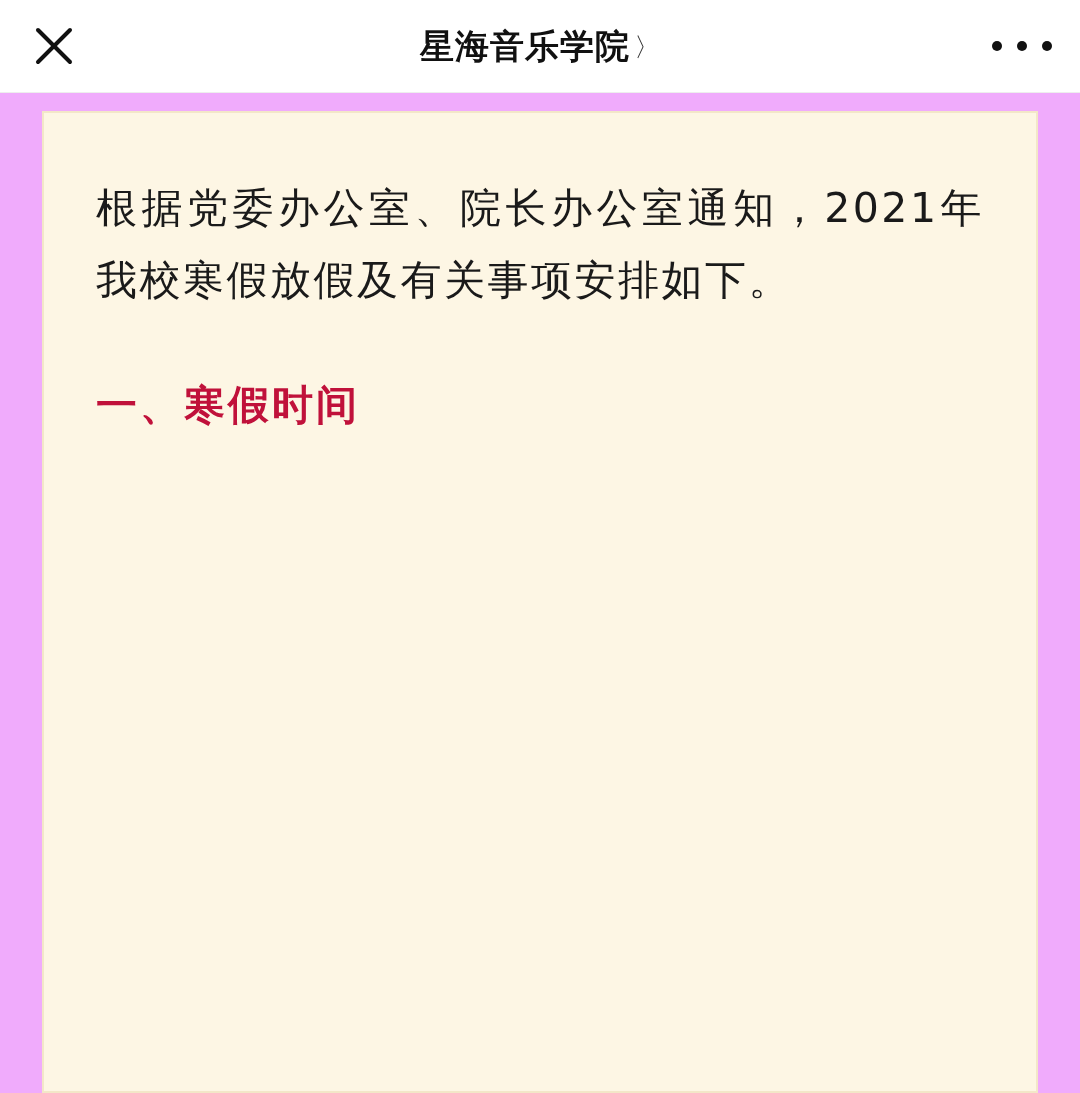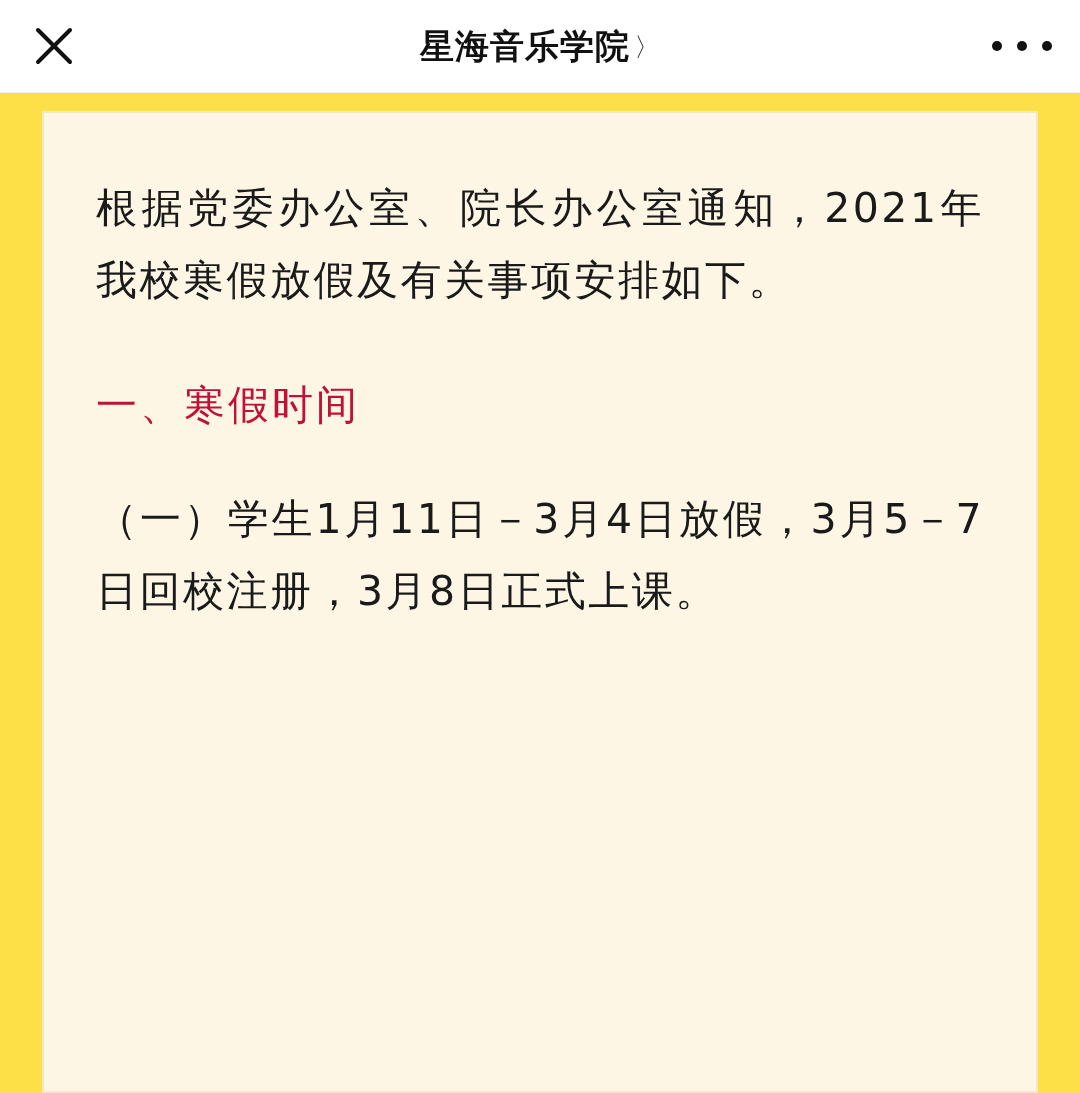--- a/index.html
+++ b/index.html
@@ -76,21 +76,21 @@
     width: 10px;
     height: 10px;
     border-radius: 50%;
     background: #111111;
   }
 
   
   .article {
     position: relative;
     height: 1000px;
-    background: #fde047;
+    background: #f0abfc;
     box-sizing: border-box;
     padding: 18px 42px 0 42px;
     overflow: hidden;
   }
   .paper {
     background: #fdf6e4;
     border: 2px solid #f3e7c8;
     box-sizing: border-box;
     height: 100%;
     padding: 60px 52px 0 52px;
@@ -108,21 +108,21 @@
     margin: 0 0 34px 0;
     word-break: break-all;
   }
   .para.intro {
     margin-bottom: 58px;
   }
 
   .heading {
     font-family: "DejaVu Sans", "Liberation Sans", sans-serif;
     font-size: 41px;
-    font-weight: 400;
+    font-weight: 700;
     color: #c0113a;
     letter-spacing: 3px;
     margin: 0 0 48px 0;
     line-height: 1.5;
   }
 
   .para.item {
     margin-bottom: 0;
   }
 </style>
@@ -151,16 +151,15 @@
 
 </div>
 
 <div class="article">
   <div class="paper">
 
     <p class="para intro">根据党委办公室、院长办公室通知，2021年我校寒假放假及有关事项安排如下。</p>
 
     <h2 class="heading">一、寒假时间</h2>
 
-    <p class="para item">（一）学生1月11日－3月4日放假，3月5－7日回校注册，3月8日正式上课。</p>
 
   </div>
 </div>
 
 </body></html>

